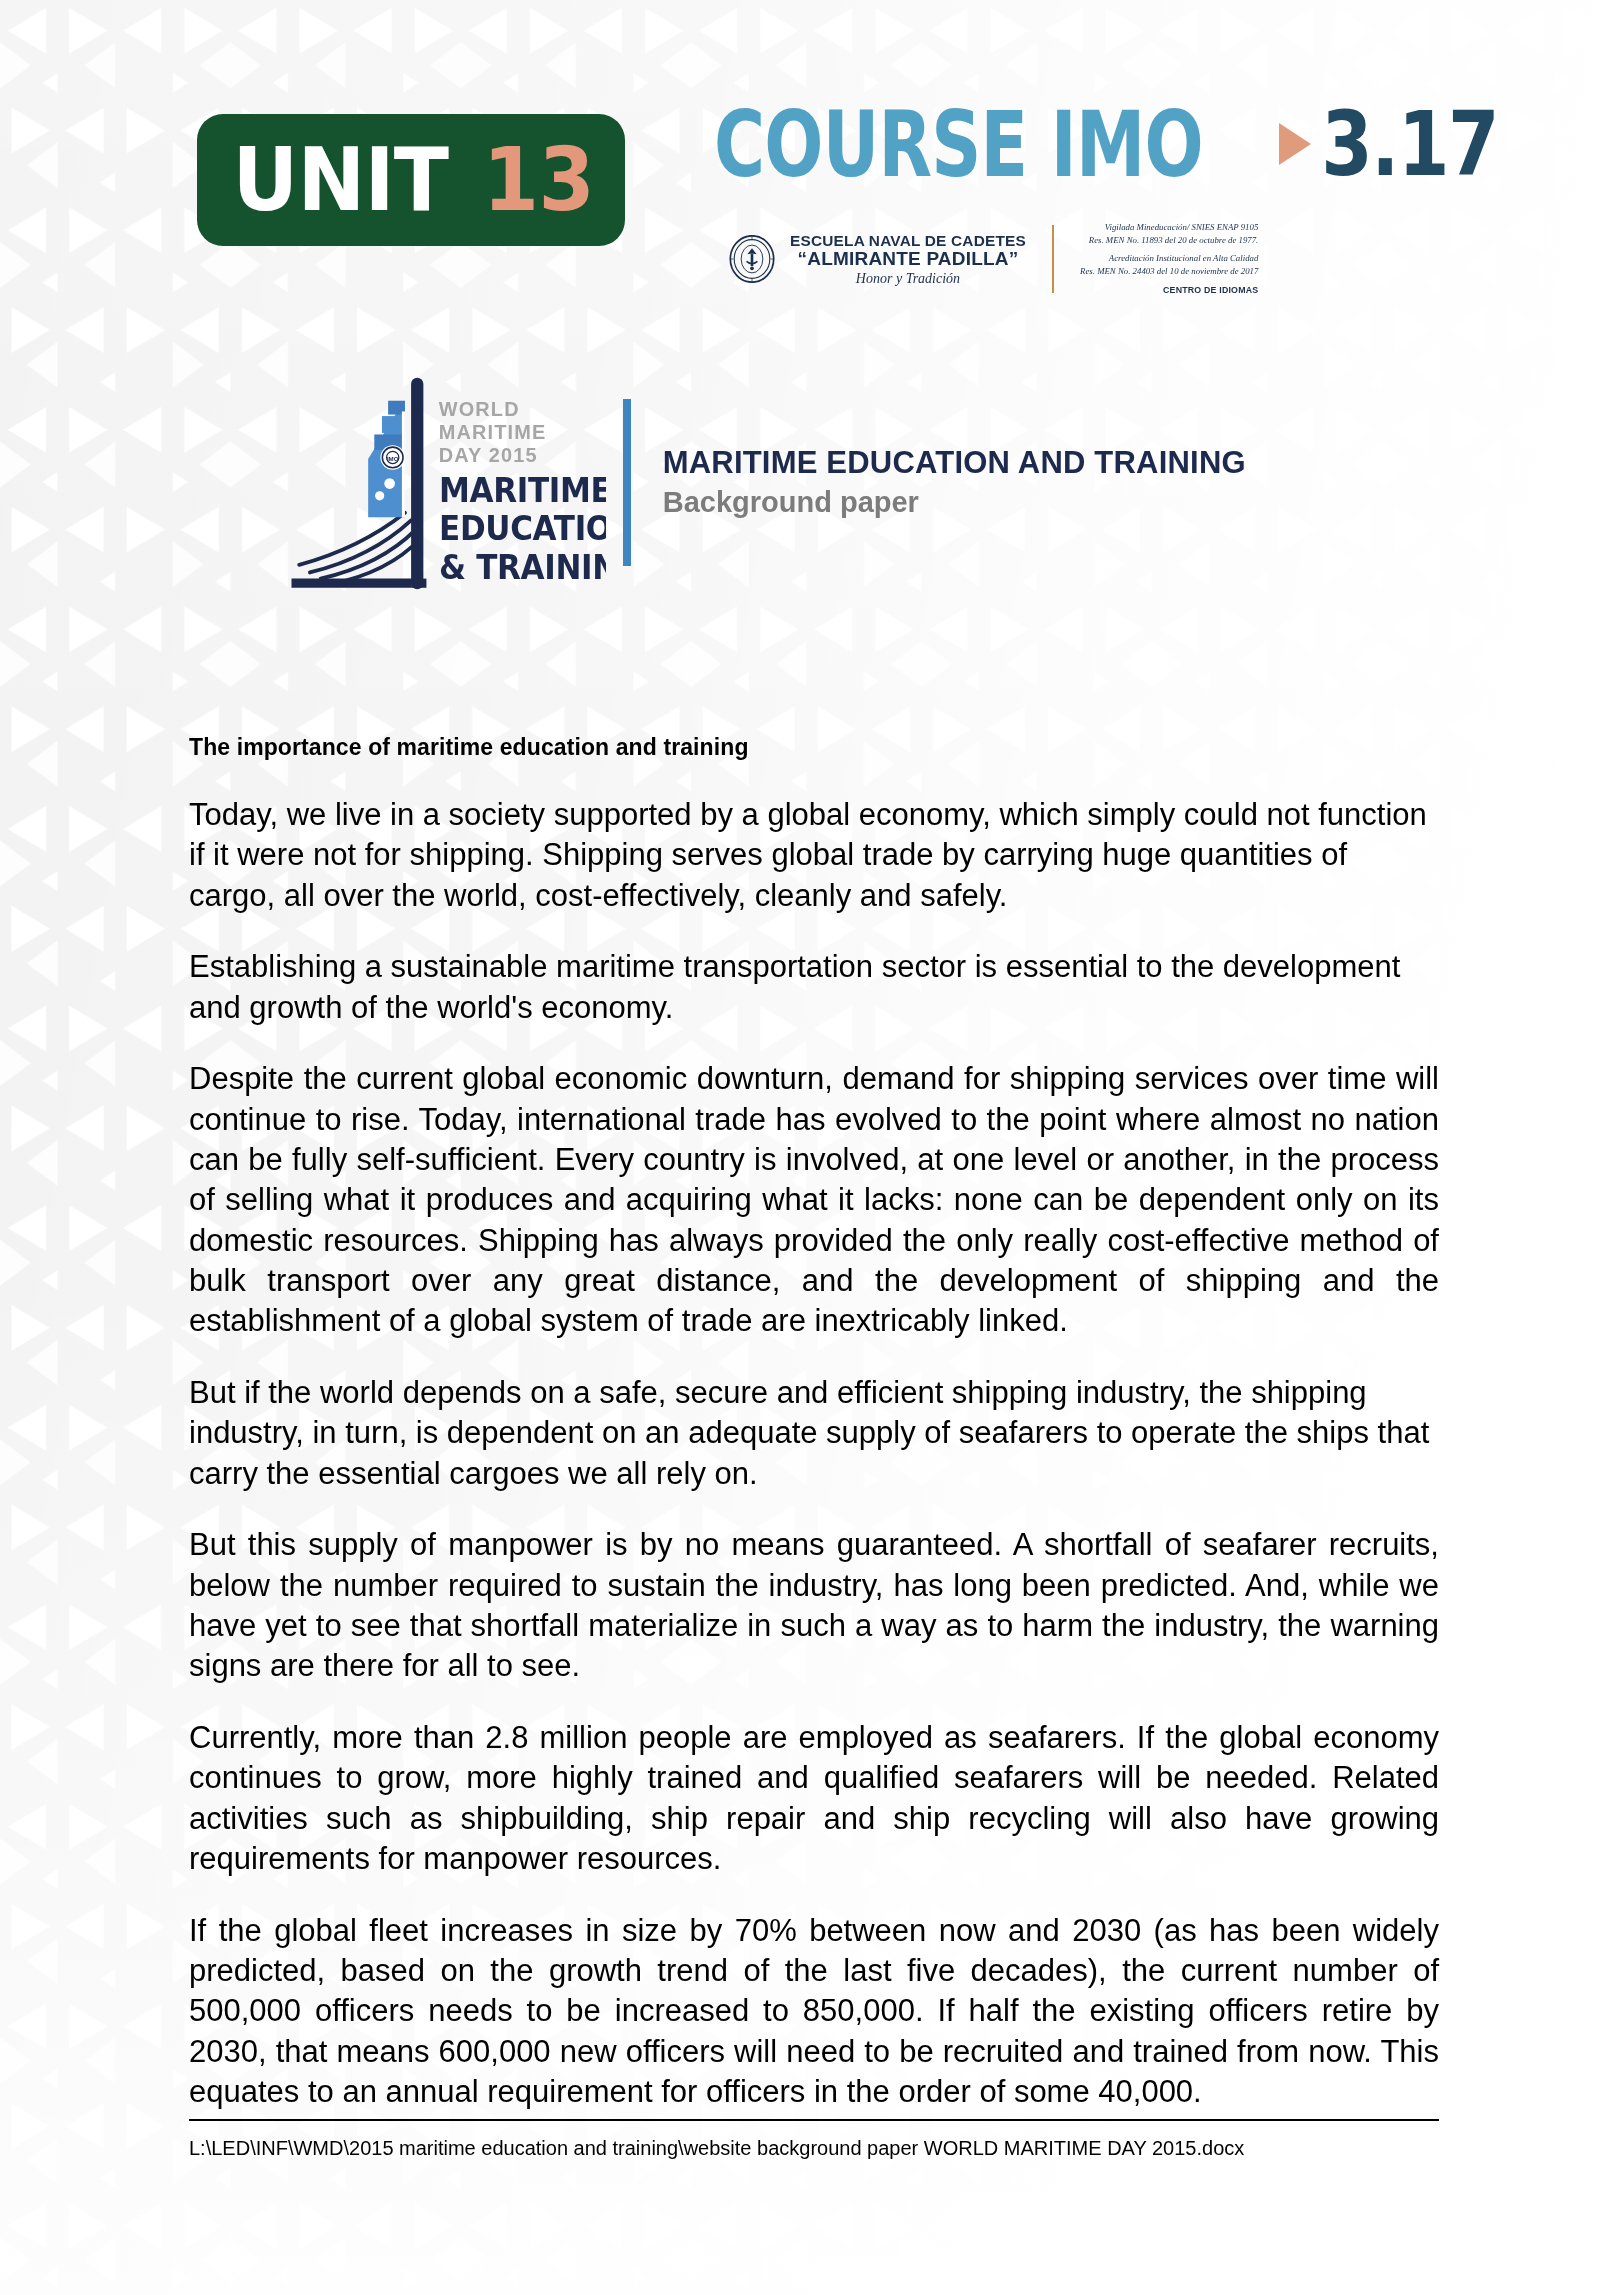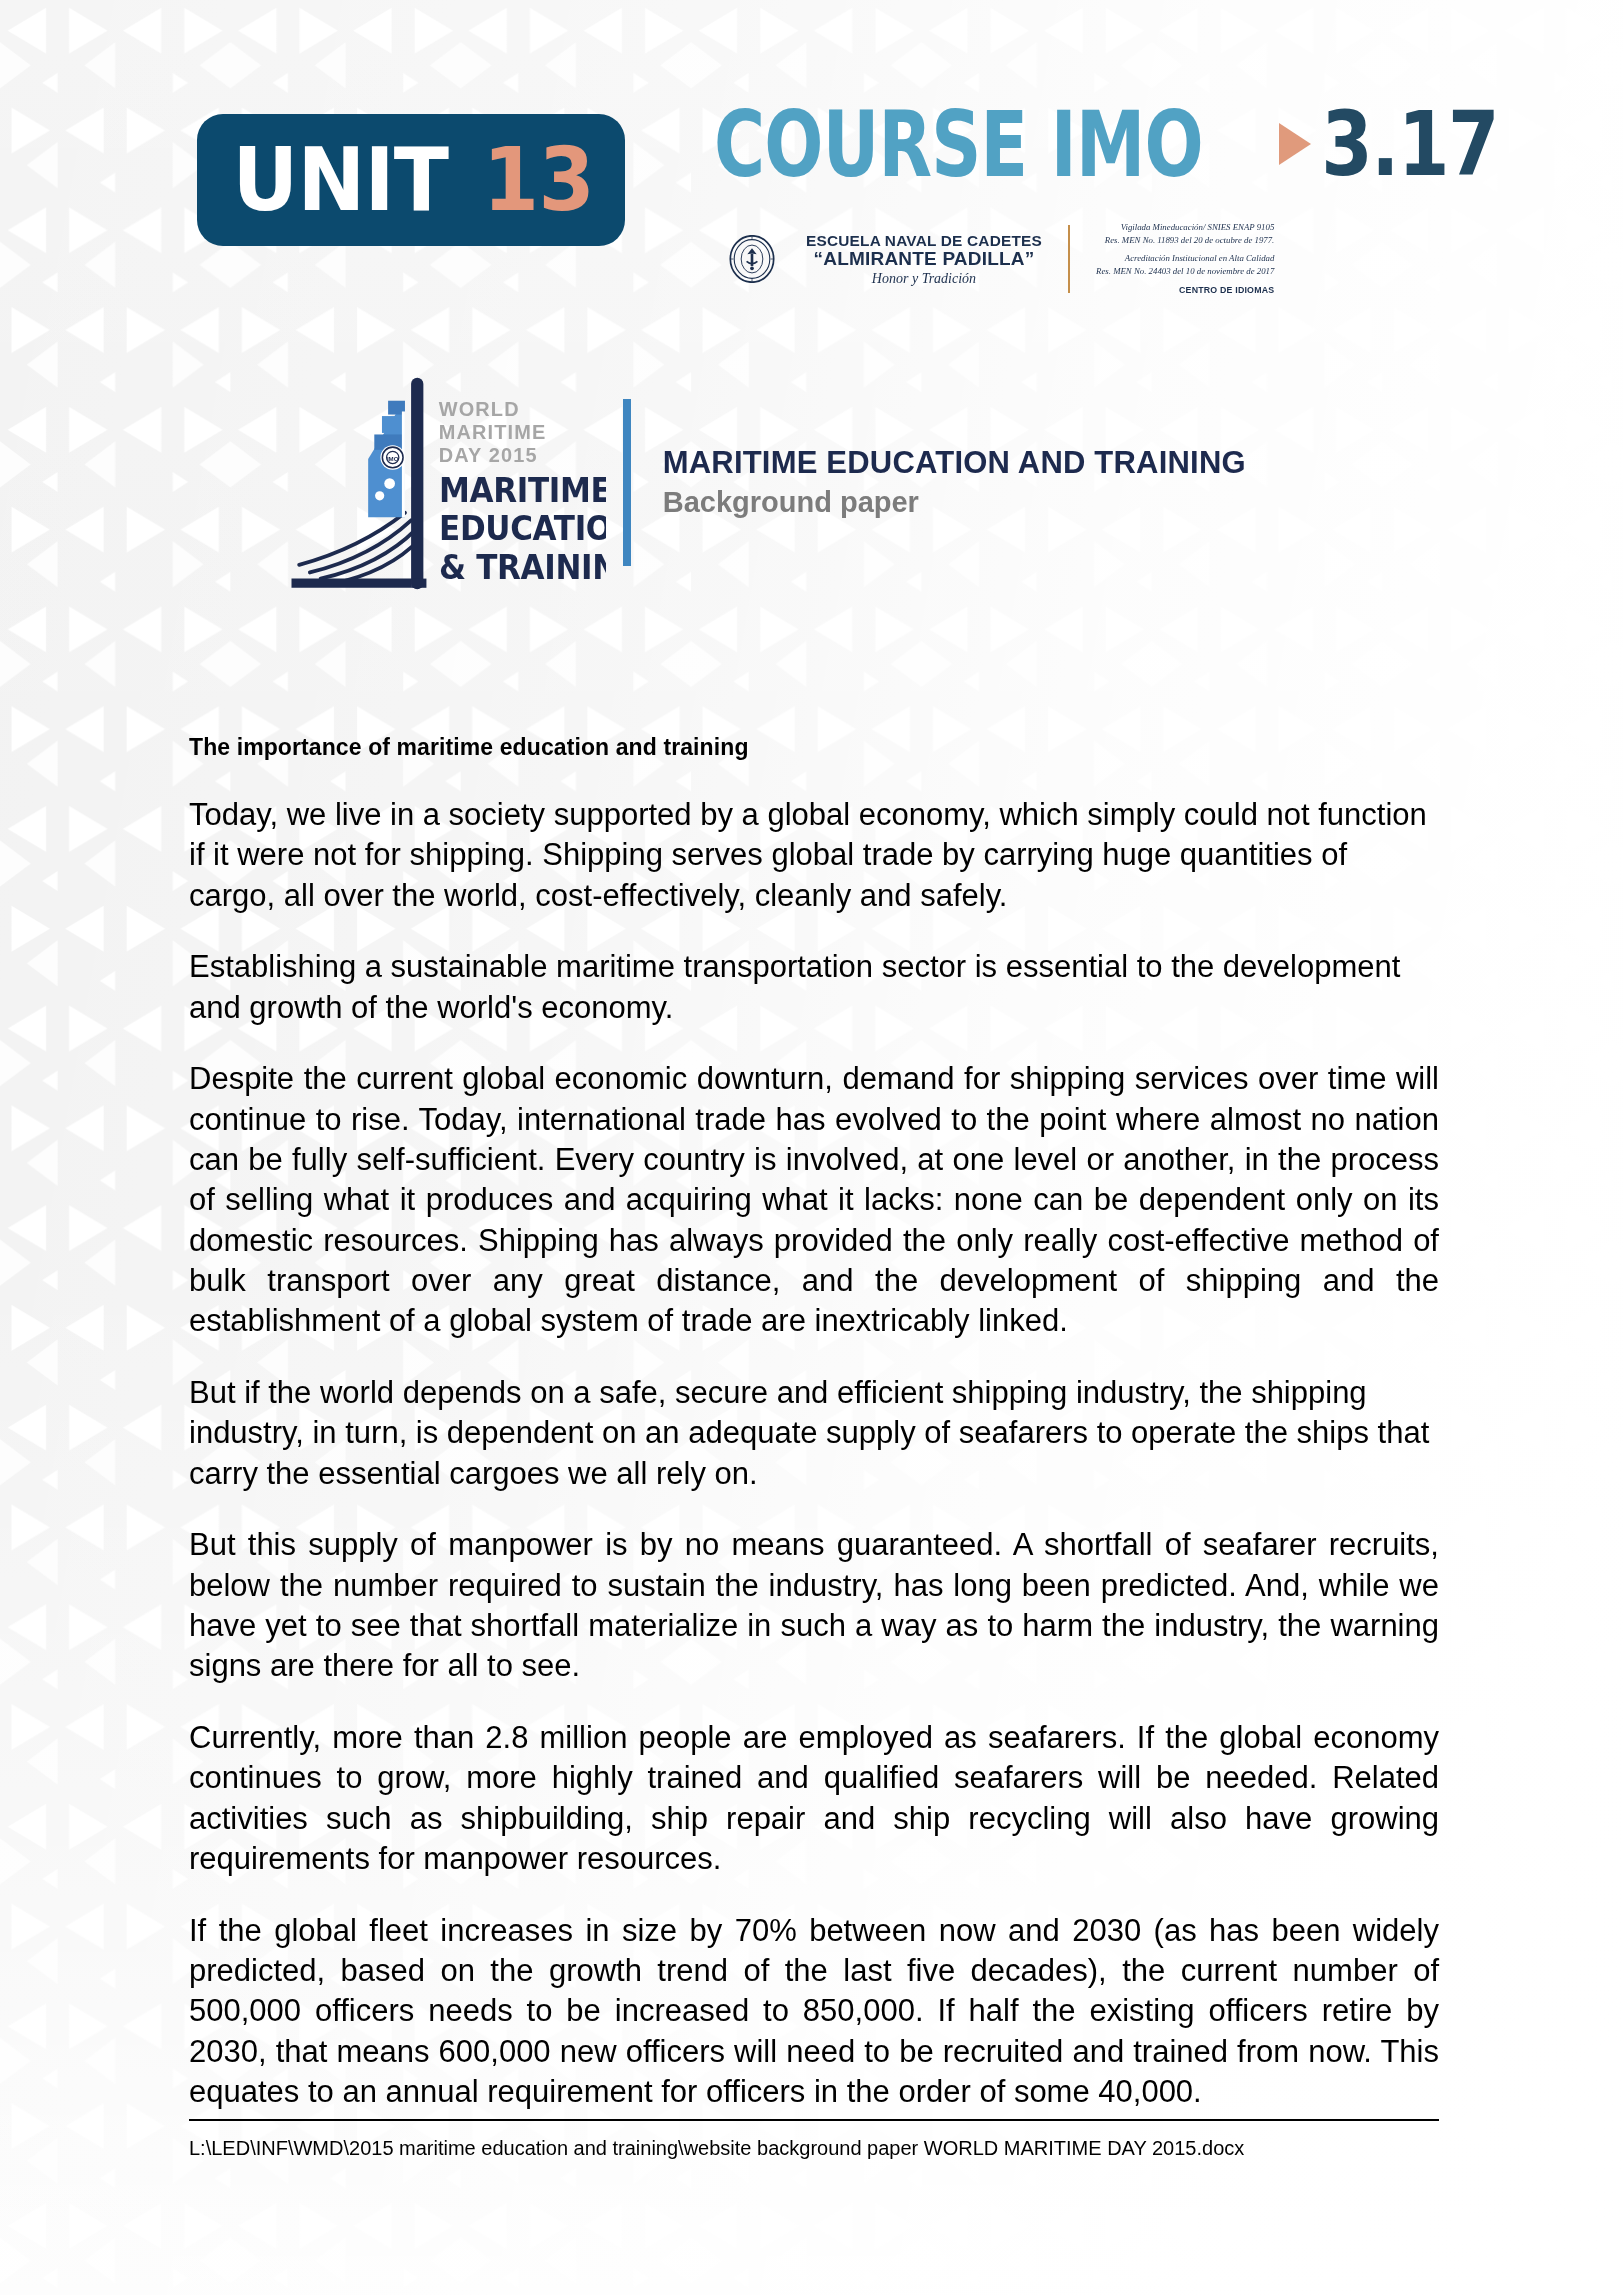--- a/index.html
+++ b/index.html
@@ -51,21 +51,21 @@
     left: 0; top: 0;
     width: 1624px;
     height: 322px;
   }
   .unit-badge {
     position: absolute;
     left: 197px;
     top: 114px;
     width: 428px;
     height: 132px;
-    background: #0c4a6e;
+    background: #14532d;
     border-radius: 26px;
     display: flex;
     align-items: center;
     justify-content: center;
     gap: 20px;
   }
   .unit-word {
     font-family: "DejaVu Sans", sans-serif;
     font-weight: bold;
     font-size: 88px;
@@ -138,21 +138,20 @@
   .enap-seal {
     width: 48px; height: 48px;
     flex: 0 0 auto;
     position: relative;
   }
   .enap-names {
     display: flex;
     flex-direction: column;
     align-items: center;
     line-height: 1.0;
-    margin-left: 16px;
   }
   .enap-l1 {
     font-family: "Liberation Sans", sans-serif;
     font-weight: bold;
     font-size: 15.4px;
     color: #1c2f4d;
     letter-spacing: 0.2px;
     white-space: nowrap;
   }
   .enap-l2 {

